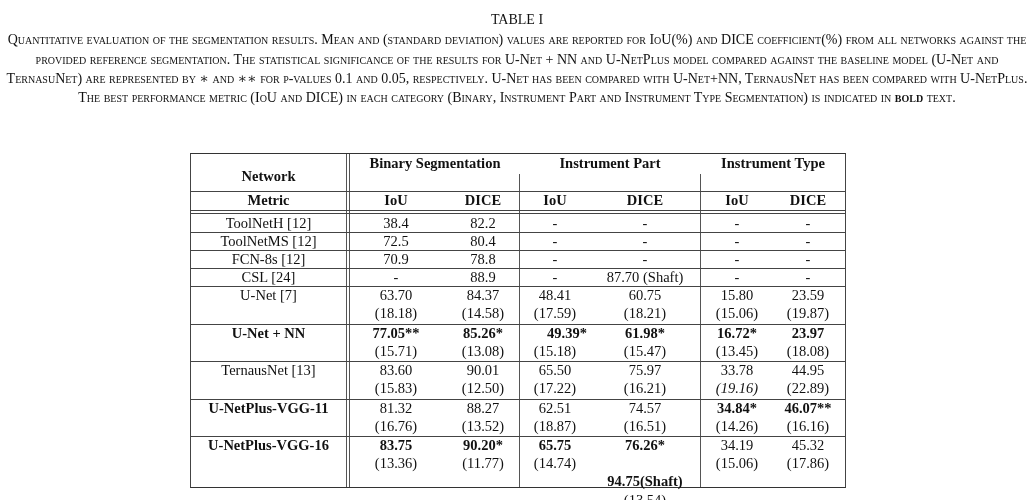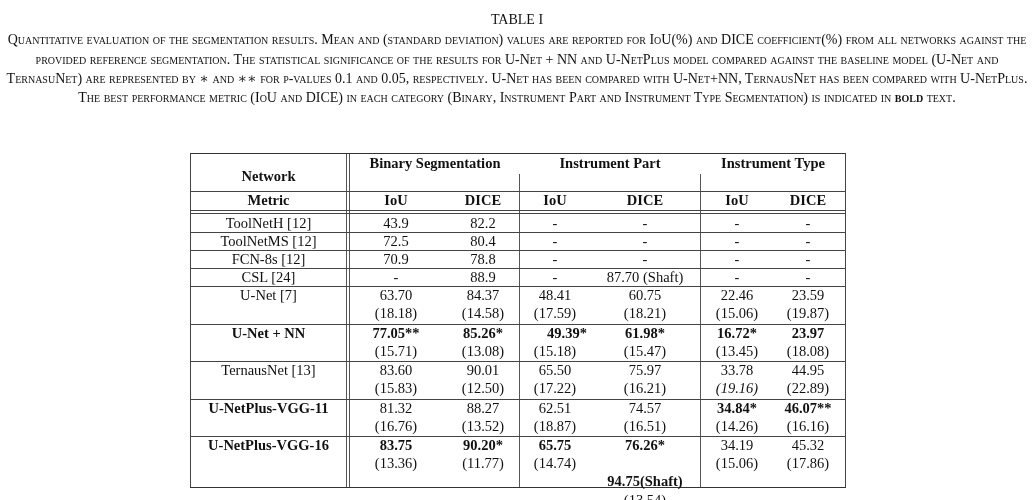--- a/index.html
+++ b/index.html
@@ -58,21 +58,21 @@
   <div id="metric-row"></div>
   <div id="body-rows"></div>
 <div class="cell hdr" style="left: 165px; width: 80px; top: 38px;">IoU</div>
     <div class="cell hdr" style="left: 252px; width: 80px; top: 38px;">DICE</div>
     <div class="cell hdr" style="left: 324px; width: 80px; top: 38px;">IoU</div>
     <div class="cell hdr" style="left: 414px; width: 80px; top: 38px;">DICE</div>
     <div class="cell hdr" style="left: 506px; width: 80px; top: 38px;">IoU</div>
     <div class="cell hdr" style="left: 577px; width: 80px; top: 38px;">DICE</div>
     <div>
       <div class="cell" style="left: 0px; width: 155px; top: 61px;">ToolNetH [12]</div>
-      <div class="cell" style="left: 165px; width: 80px; top: 61px;">43.9</div>
+      <div class="cell" style="left: 165px; width: 80px; top: 61px;">38.4</div>
       <div class="cell" style="left: 252px; width: 80px; top: 61px;">82.2</div>
       <div class="cell" style="left: 324px; width: 80px; top: 61px;">-</div>
       <div class="cell" style="left: 414px; width: 80px; top: 61px;">-</div>
       <div class="cell" style="left: 506px; width: 80px; top: 61px;">-</div>
       <div class="cell" style="left: 577px; width: 80px; top: 61px;">-</div>
     </div>
     <div class="hline" style="top: 78px;"></div>
     <div>
       <div class="cell" style="left: 0px; width: 155px; top: 79px;">ToolNetMS [12]</div>
       <div class="cell" style="left: 165px; width: 80px; top: 79px;">72.5</div>
@@ -102,21 +102,21 @@
       <div class="cell" style="left: 506px; width: 80px; top: 115px;">-</div>
       <div class="cell" style="left: 577px; width: 80px; top: 115px;">-</div>
     </div>
     <div class="hline" style="top: 132px;"></div>
     <div>
       <div class="cell" style="left: 0px; width: 155px; top: 133px;">U-Net [7]</div>
       <div class="cell" style="left: 165px; width: 80px; top: 133px;">63.70</div>
       <div class="cell" style="left: 252px; width: 80px; top: 133px;">84.37</div>
       <div class="cell" style="left: 324px; width: 80px; top: 133px;">48.41</div>
       <div class="cell" style="left: 414px; width: 80px; top: 133px;">60.75</div>
-      <div class="cell" style="left: 506px; width: 80px; top: 133px;">22.46</div>
+      <div class="cell" style="left: 506px; width: 80px; top: 133px;">15.80</div>
       <div class="cell" style="left: 577px; width: 80px; top: 133px;">23.59</div>
       <div class="cell" style="left: 165px; width: 80px; top: 151px;">(18.18)</div>
       <div class="cell" style="left: 252px; width: 80px; top: 151px;">(14.58)</div>
       <div class="cell" style="left: 324px; width: 80px; top: 151px;">(17.59)</div>
       <div class="cell" style="left: 414px; width: 80px; top: 151px;">(18.21)</div>
       <div class="cell" style="left: 506px; width: 80px; top: 151px;">(15.06)</div>
       <div class="cell" style="left: 577px; width: 80px; top: 151px;">(19.87)</div>
     </div>
     <div class="hline" style="top: 170px;"></div>
     <div>

